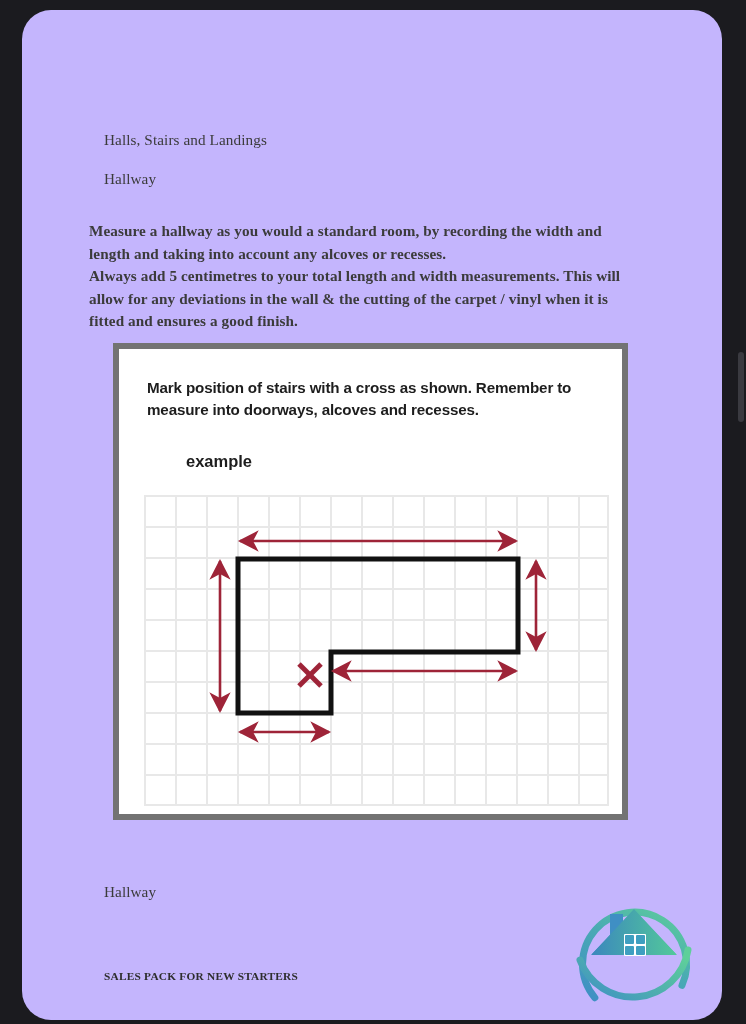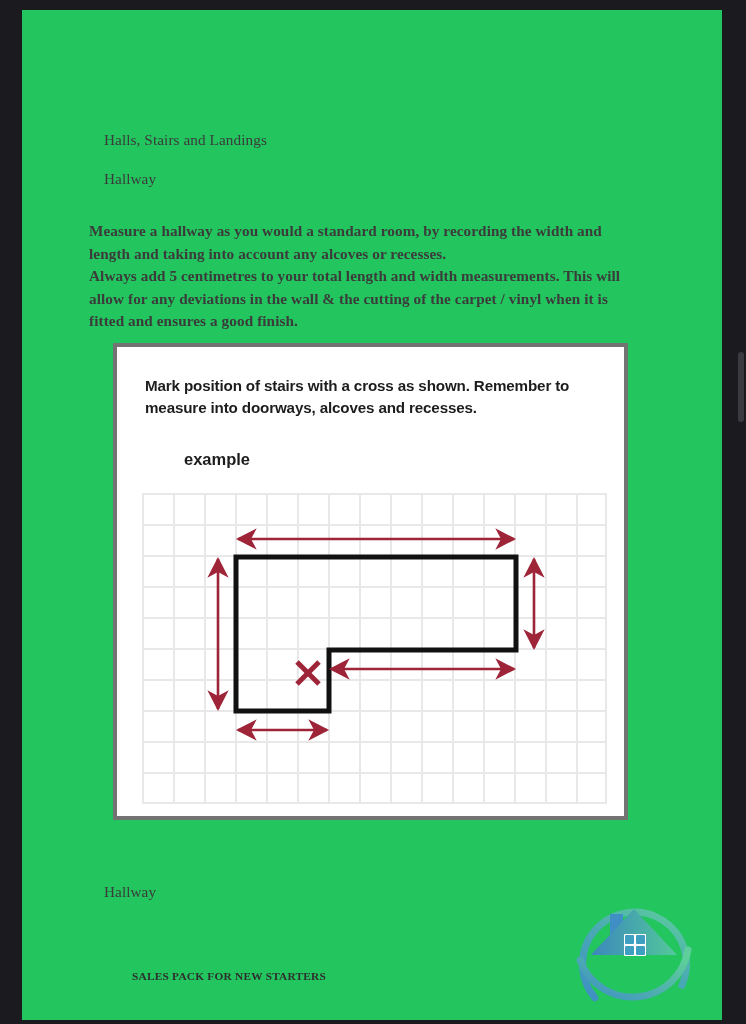--- a/index.html
+++ b/index.html
@@ -28,52 +28,52 @@
     right: 2px; top: 352px;
     width: 6px; height: 70px;
     background: #3a3a40;
     border-radius: 3px;
   }
   
   #page {
     position: absolute;
     left: 22px; top: 10px;
     width: 700px; height: 1010px;
-    background: #22c55e;
+    background: #c4b5fd;
     overflow: hidden;
+    border-radius: 29px;
   }
 
   .body-text {
     position: absolute;
     color: #3b3b3b;
     font-family: "Liberation Serif", serif;
     font-size: 15.2px;
     line-height: 22.6px;
     letter-spacing: 0.1px;
   }
   #heading-halls { left: 82px; top: 119px; }
   #heading-hallway { left: 82px; top: 158px; }
   #para-block { left: 67px; top: 210px; width: 540px; font-weight: bold; }
   #heading-landing { left: 82px; top: 871px; }
   #footer-text {
     left: 82px; top: 955px;
     font-size: 11.3px;
     letter-spacing: 0.25px;
     color: #2e2e2e;
     font-weight: 600;
-    margin-left: 28px;
   }
 
   
   #figure-box {
     position: absolute;
     left: 91px; top: 333px;
     width: 515px; height: 477px;
     background: #ffffff;
-    border: 4px solid #737373;
+    border: 6px solid #737373;
   }
   #figure-caption {
     position: absolute;
     left: 28px; top: 28px;
     width: 460px;
     font-family: "Liberation Sans", sans-serif;
     font-weight: bold;
     font-size: 15.2px;
     line-height: 22px;
     color: #1d1d1d;

